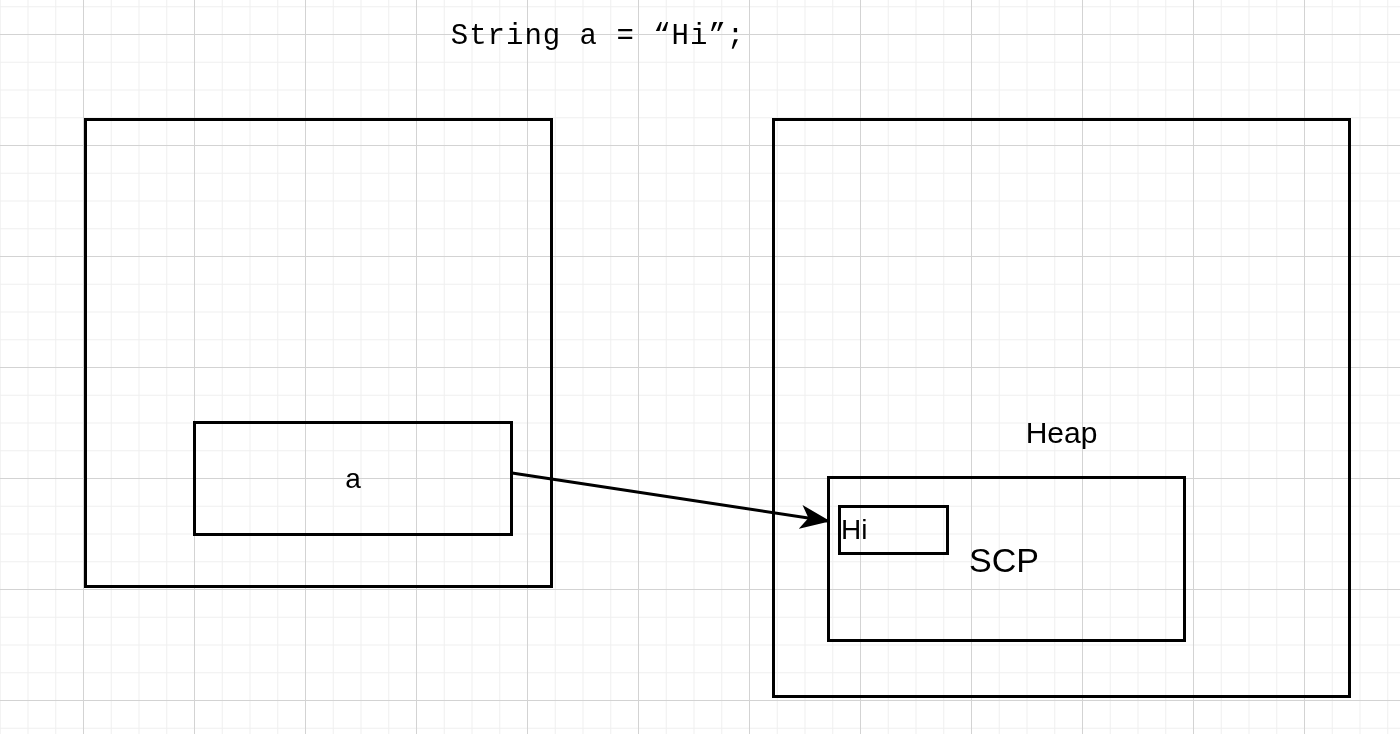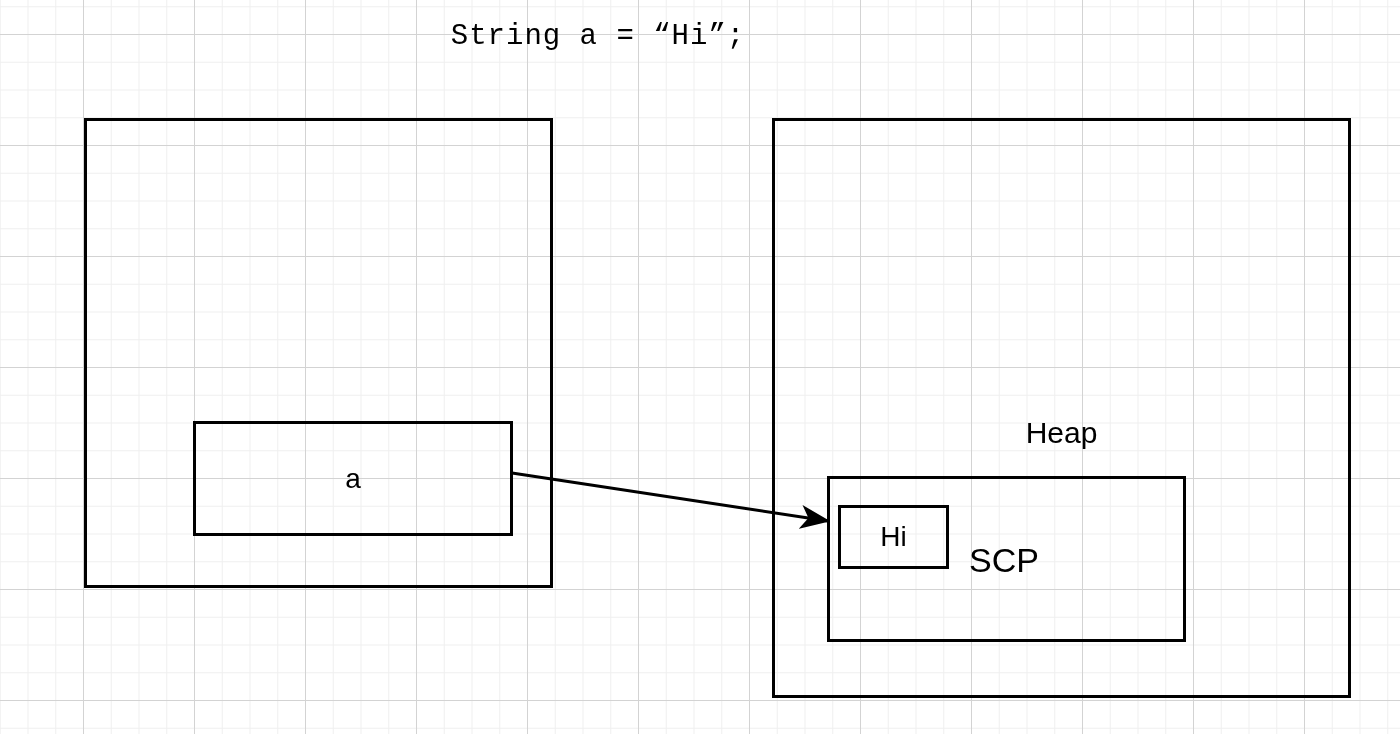--- a/index.html
+++ b/index.html
@@ -119,24 +119,23 @@
     left: 827px;
     top: 476px;
     width: 359px;
     height: 166px;
   }
 
   #hi-box {
     left: 838px;
     top: 505px;
     width: 111px;
-    height: 64px;
+    height: 50px;
     display: flex;
     align-items: center;
-    justify-content: center;
   }
 
   #hi-box .hi-text {
     font-family: "Liberation Sans", sans-serif;
     font-size: 28px;
     color: #000000;
     white-space: nowrap;
   }
 
   #scp-label {

